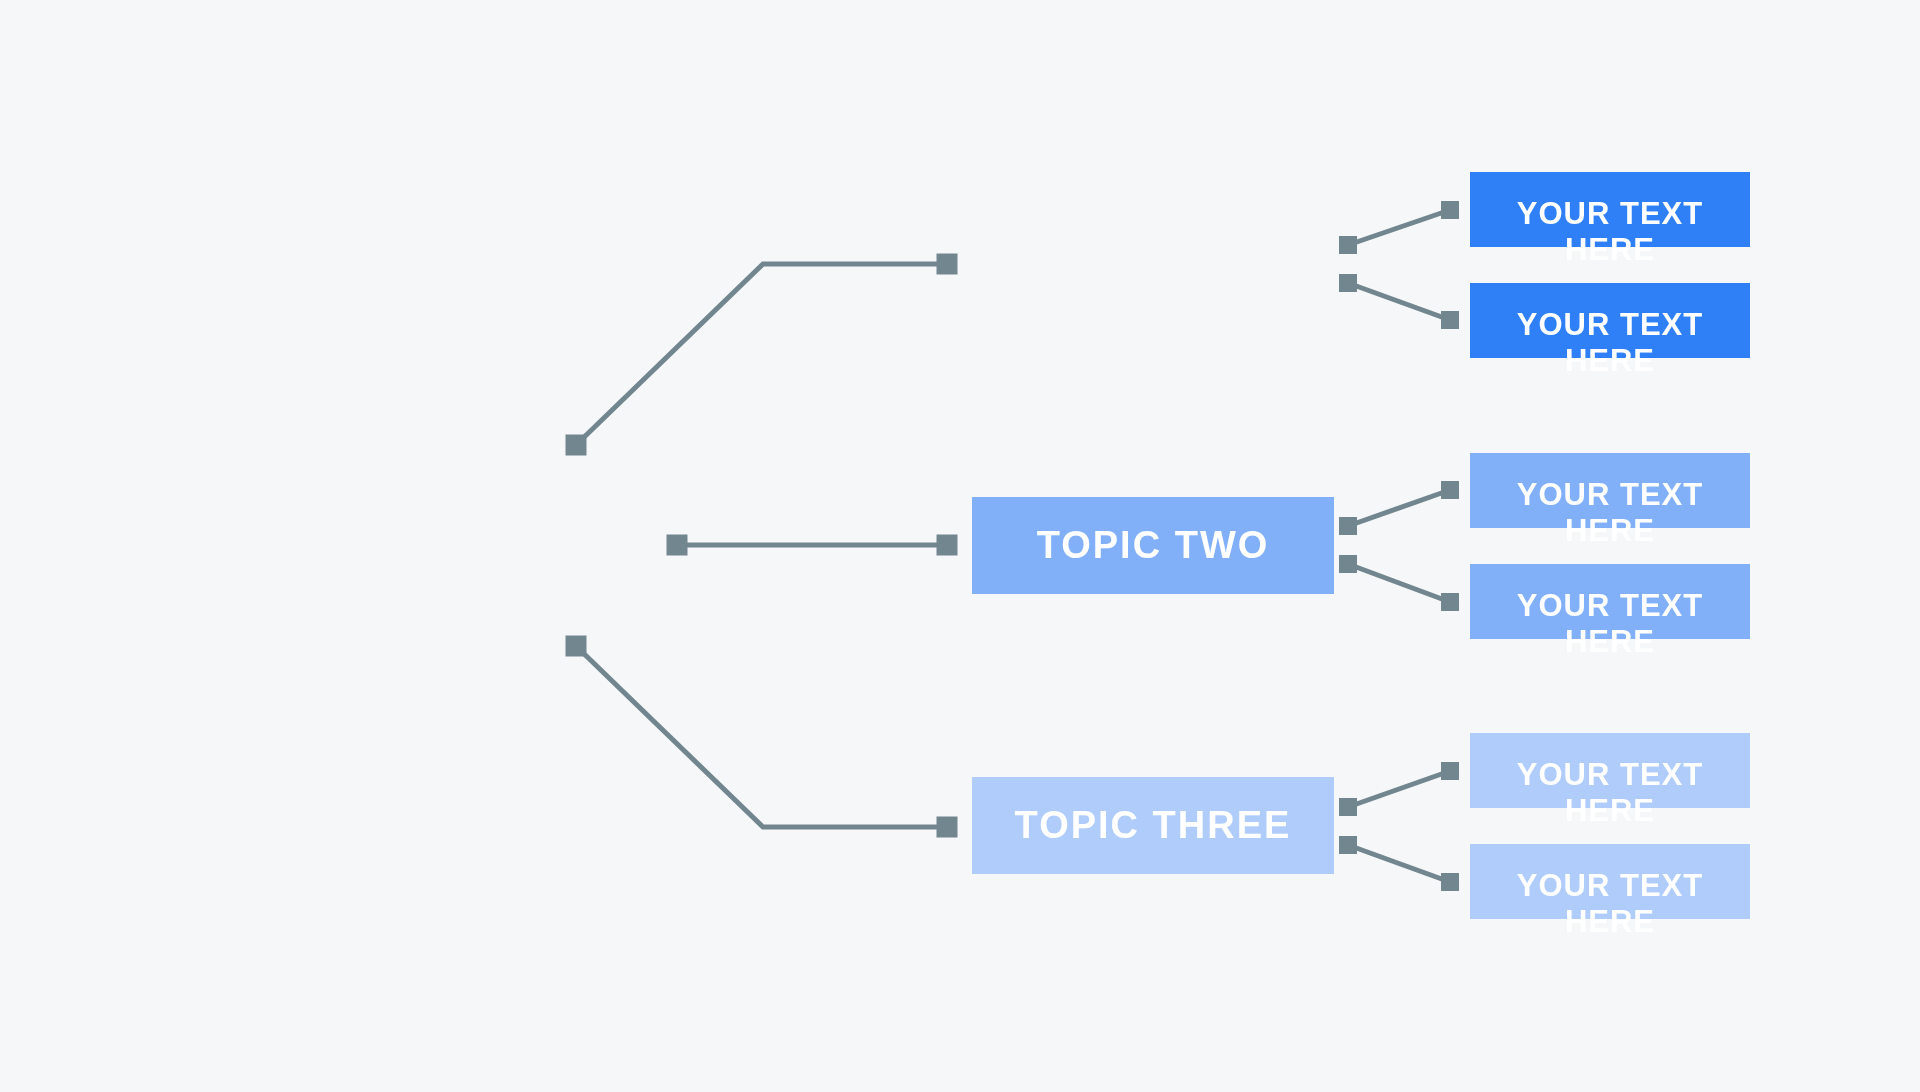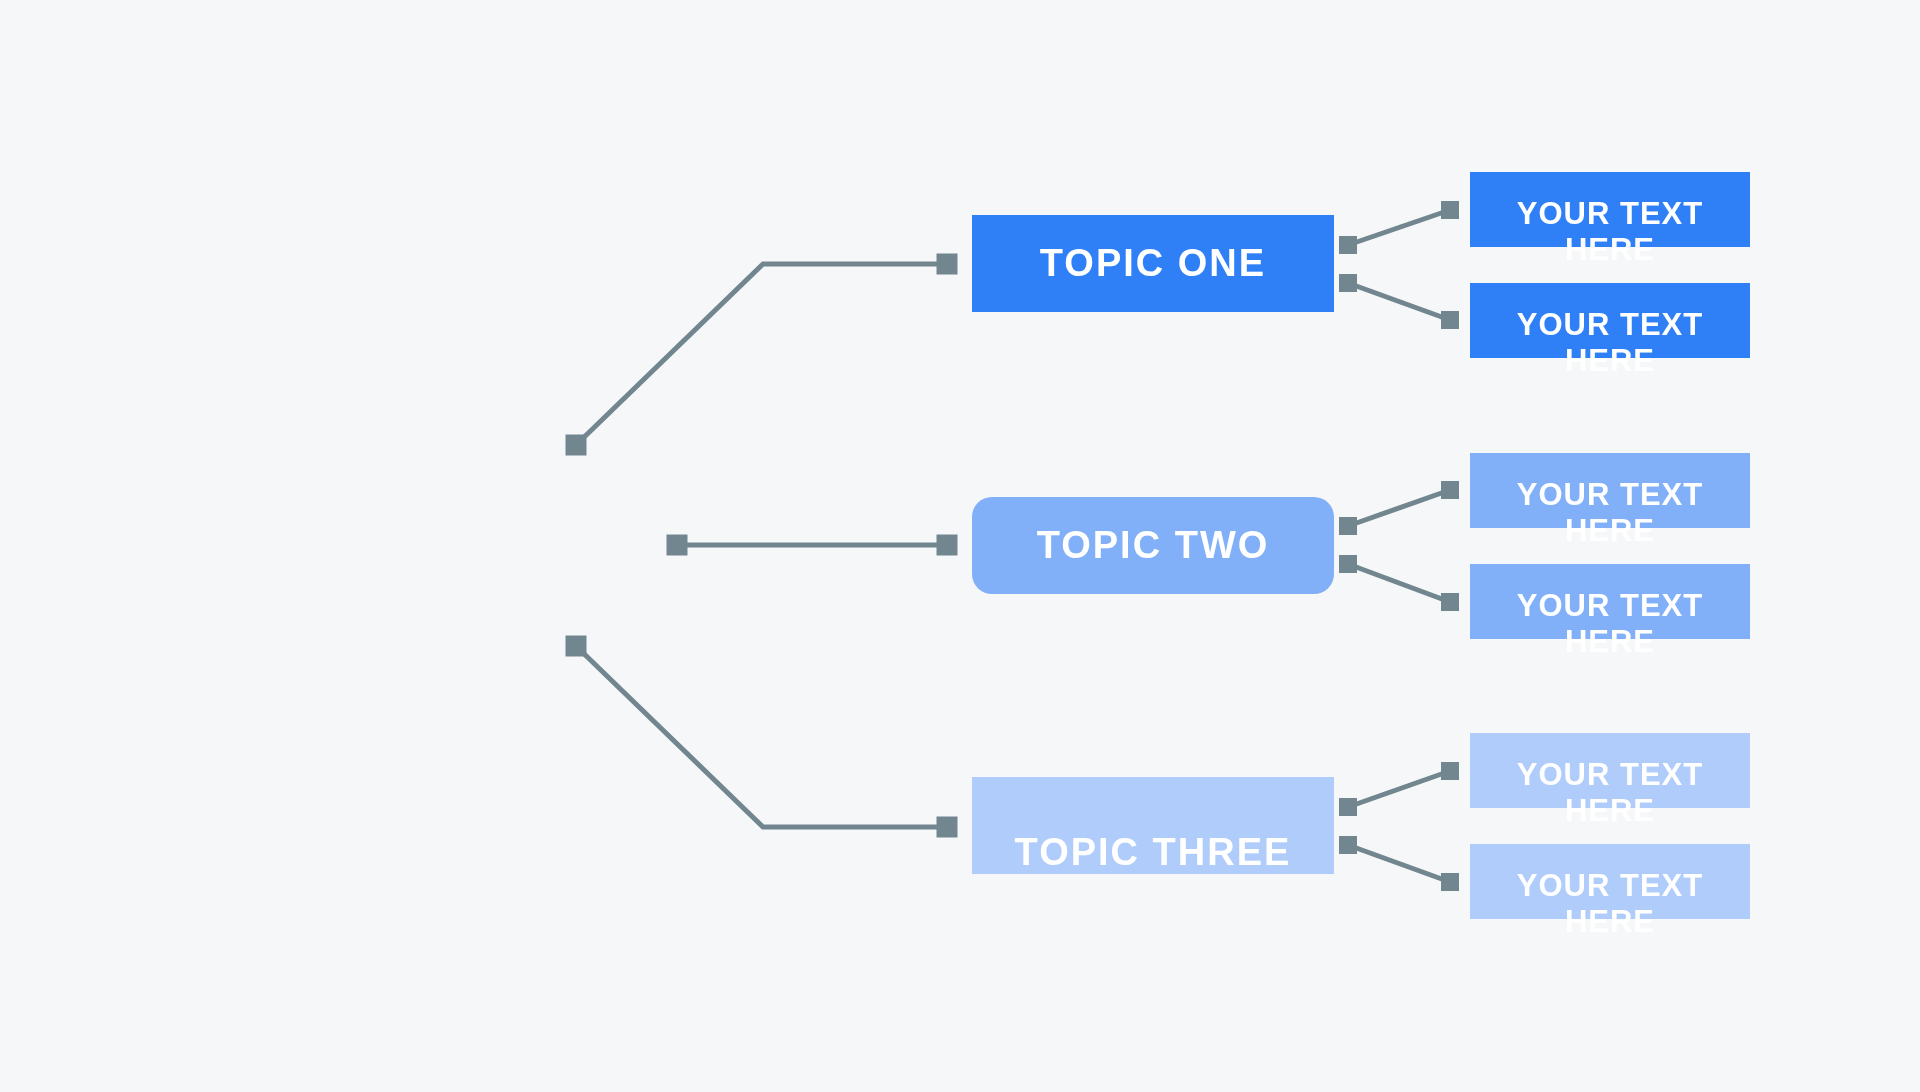--- a/index.html
+++ b/index.html
@@ -121,27 +121,24 @@
       <rect class="sq" x="1339" y="555" width="18" height="18"></rect>
       <rect class="sq" x="1441" y="593" width="18" height="18"></rect>
       <rect class="sq" x="1339" y="798" width="18" height="18"></rect>
       <rect class="sq" x="1441" y="762" width="18" height="18"></rect>
       <rect class="sq" x="1339" y="836" width="18" height="18"></rect>
       <rect class="sq" x="1441" y="873" width="18" height="18"></rect>
     </g>
   </svg>
 
 
-  <div class="node topic t1" style="background-color: rgb(47, 128, 247);">
-    <span class="topic-label">TOPIC ONE</span>
-  </div>
-  <div class="node topic t2" style="background-color: rgb(129, 176, 248); border-radius: 20px;">
+  <div class="node topic t2" style="background-color: rgb(129, 176, 248);">
     <span class="topic-label">TOPIC TWO</span>
   </div>
-  <div class="node topic t3" style="background-color: rgb(175, 204, 250); justify-content: flex-end;">
+  <div class="node topic t3" style="background-color: rgb(175, 204, 250);">
     <span class="topic-label">TOPIC THREE</span>
   </div>
 
   <div class="node child c11" style="background-color: rgb(47, 128, 247);">
     <span class="child-label">YOUR TEXT HERE</span>
   </div>
   <div class="node child c12" style="background-color: rgb(47, 128, 247);">
     <span class="child-label">YOUR TEXT HERE</span>
   </div>
   <div class="node child c21" style="background-color: rgb(129, 176, 248);">

